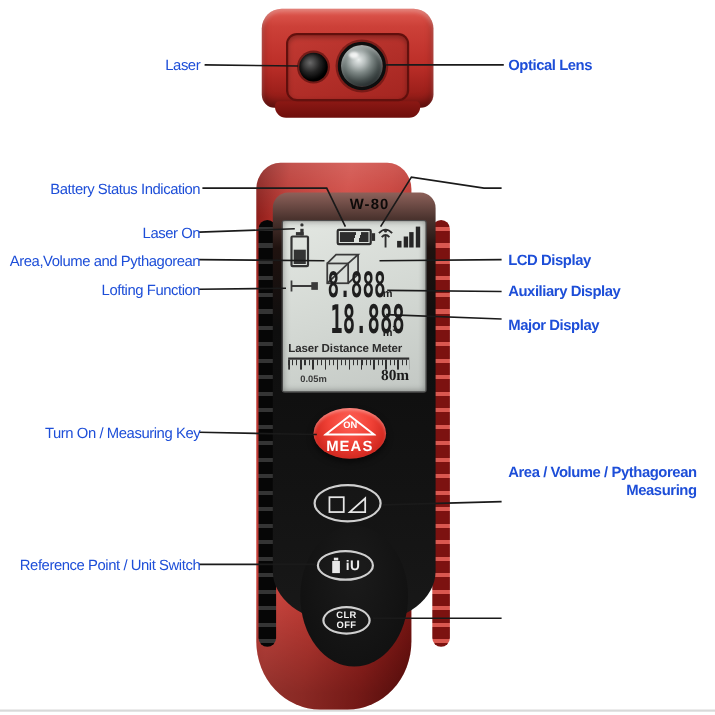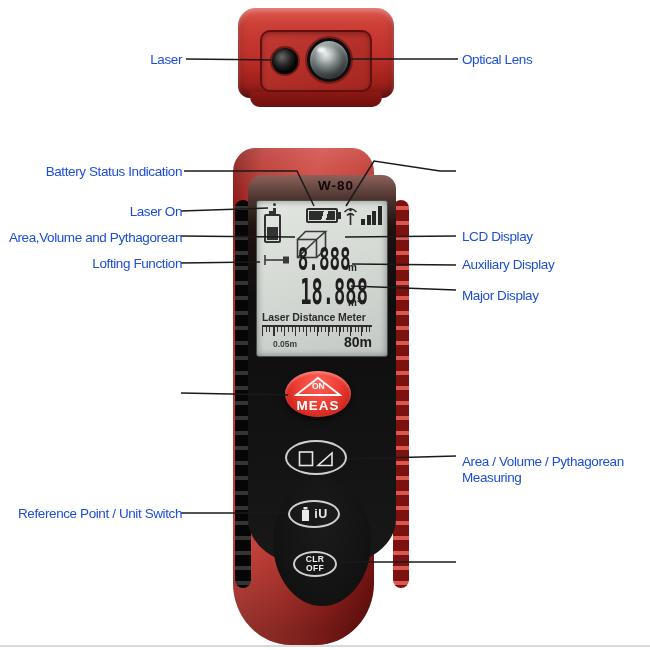--- a/index.html
+++ b/index.html
@@ -8,21 +8,21 @@
     position:relative; width:650px; height:650px; background:#ffffff;
     font-family:"Liberation Sans", sans-serif; overflow:hidden;
   }
   
   .lines { position:absolute; inset:0; z-index:6; pointer-events:none; }
   .lines polyline { fill:none; stroke:#1a1a1a; stroke-width:1.5; }
   
   .lbl { position:absolute; font-size:13.5px; letter-spacing:-0.4px; color:#1d4ed8;
          white-space:nowrap; line-height:17px; z-index:7; }
   .lbl-left  { right:468px; text-align:right; }
-  .lbl-right { left:462px; text-align:left; }
+  .lbl-right { left:462px; text-align:right;font-weight:bold; }
   .lbl2 { line-height:15.5px; }
   .lbl2 .l2 { display:block; margin-left:0; }
   
   .top-view { position:absolute; left:238px; top:8px; width:156px; height:100px; z-index:2; }
   .top-shell { position:absolute; left:0; top:0; width:156px; height:90px;
     border-radius:18px 18px 12px 12px;
     background:linear-gradient(180deg,#e05a50 0%,#cc4038 18%,#bd2f29 55%,#9c1f1a 85%,#871713 100%);
     box-shadow:inset 0 3px 4px rgba(255,255,255,.28), inset 0 -5px 8px rgba(0,0,0,.35); }
   .top-foot { position:absolute; left:12px; top:84px; width:132px; height:15px;
     border-radius:4px 4px 10px 10px;
@@ -92,21 +92,21 @@
   .lcd-title { position:absolute; left:5px; top:110px; font-size:10.5px; font-weight:700;
     color:#2c2c2c; letter-spacing:-0.1px; white-space:nowrap; }
   .ruler { position:absolute; left:5px; top:124px; width:110px; height:11px;
     border-top:2px solid #2f2f2f;
     background-image:
       repeating-linear-gradient(90deg,#2f2f2f 0 1.5px, transparent 1.5px 11px),
       repeating-linear-gradient(90deg,#2f2f2f 0 1px, transparent 1px 3.7px);
     background-size:100% 9px, 100% 5px; background-repeat:no-repeat; }
   .range-min { position:absolute; left:16px; top:138px; font-size:8.5px; font-weight:600; color:#3b3b3b; }
   .range-max { position:absolute; left:78px; top:133px; width:37px; text-align:right;
-    font-size:14px; font-weight:700; color:#1c1c1c; }
+    font-size:14px; font-weight:700; color:#1c1c1c;font-family:Liberation Serif, serif; }
   
   .btn { position:absolute; border-radius:50%; z-index:4; }
   .btn-meas { left:52px; top:223px; width:66px; height:46px;
     background:radial-gradient(ellipse at 50% 28%, #ff6257 0%, #f04136 42%, #cc241c 78%, #a8150f 100%);
     box-shadow:0 3px 6px rgba(0,0,0,.55), inset 0 2px 3px rgba(255,255,255,.35); }
   .btn-meas .tri { position:absolute; left:9px; top:5px; }
   .btn-meas .on { position:absolute; left:27px; top:10px; font-size:8.5px; font-weight:700; color:#fff; }
   .btn-meas .meas { position:absolute; bottom:4px; width:100%; text-align:center;
     font-size:13.5px; font-weight:700; letter-spacing:1px; color:#fff; }
   .btn-dark { border:2px solid #cfcfcf; background:rgba(30,30,30,.35);
@@ -139,27 +139,28 @@
     <polyline points="351,286 456,290"></polyline>
     <polyline points="348,459 456,456"></polyline>
     <polyline points="339,562 456,562"></polyline>
   </svg>
 
   <div class="lbl lbl-left" style="top:51px">Laser</div>
   <div class="lbl lbl-left" style="top:163px">Battery Status Indication</div>
   <div class="lbl lbl-left" style="top:203px">Laser On</div>
   <div class="lbl lbl-left" style="top:229px">Area,Volume and Pythagorean</div>
   <div class="lbl lbl-left" style="top:255px">Lofting Function</div>
+  <div class="lbl lbl-left" style="top:385px">Turn On / Measuring Key</div>
   <div class="lbl lbl-left" style="top:505px">Reference Point / Unit Switch</div>
 
   <div class="lbl lbl-right" style="top:51px">Optical Lens</div>
   <div class="lbl lbl-right" style="top:228px">LCD Display</div>
   <div class="lbl lbl-right" style="top:256px">Auxiliary Display</div>
   <div class="lbl lbl-right" style="top:287px">Major Display</div>
-  <div class="lbl lbl-right lbl2" style="top:454px">
+  <div class="lbl lbl-right lbl2" style="top:422px">
     <span>Area / Volume / Pythagorean</span>
     <span class="l2">Measuring</span>
   </div>
 
   <div class="top-view">
     <div class="top-shell"></div>
     <div class="top-foot"></div>
     <div class="top-panel"></div>
     <div class="laser-aperture"></div>
     <div class="optical-lens"></div>

